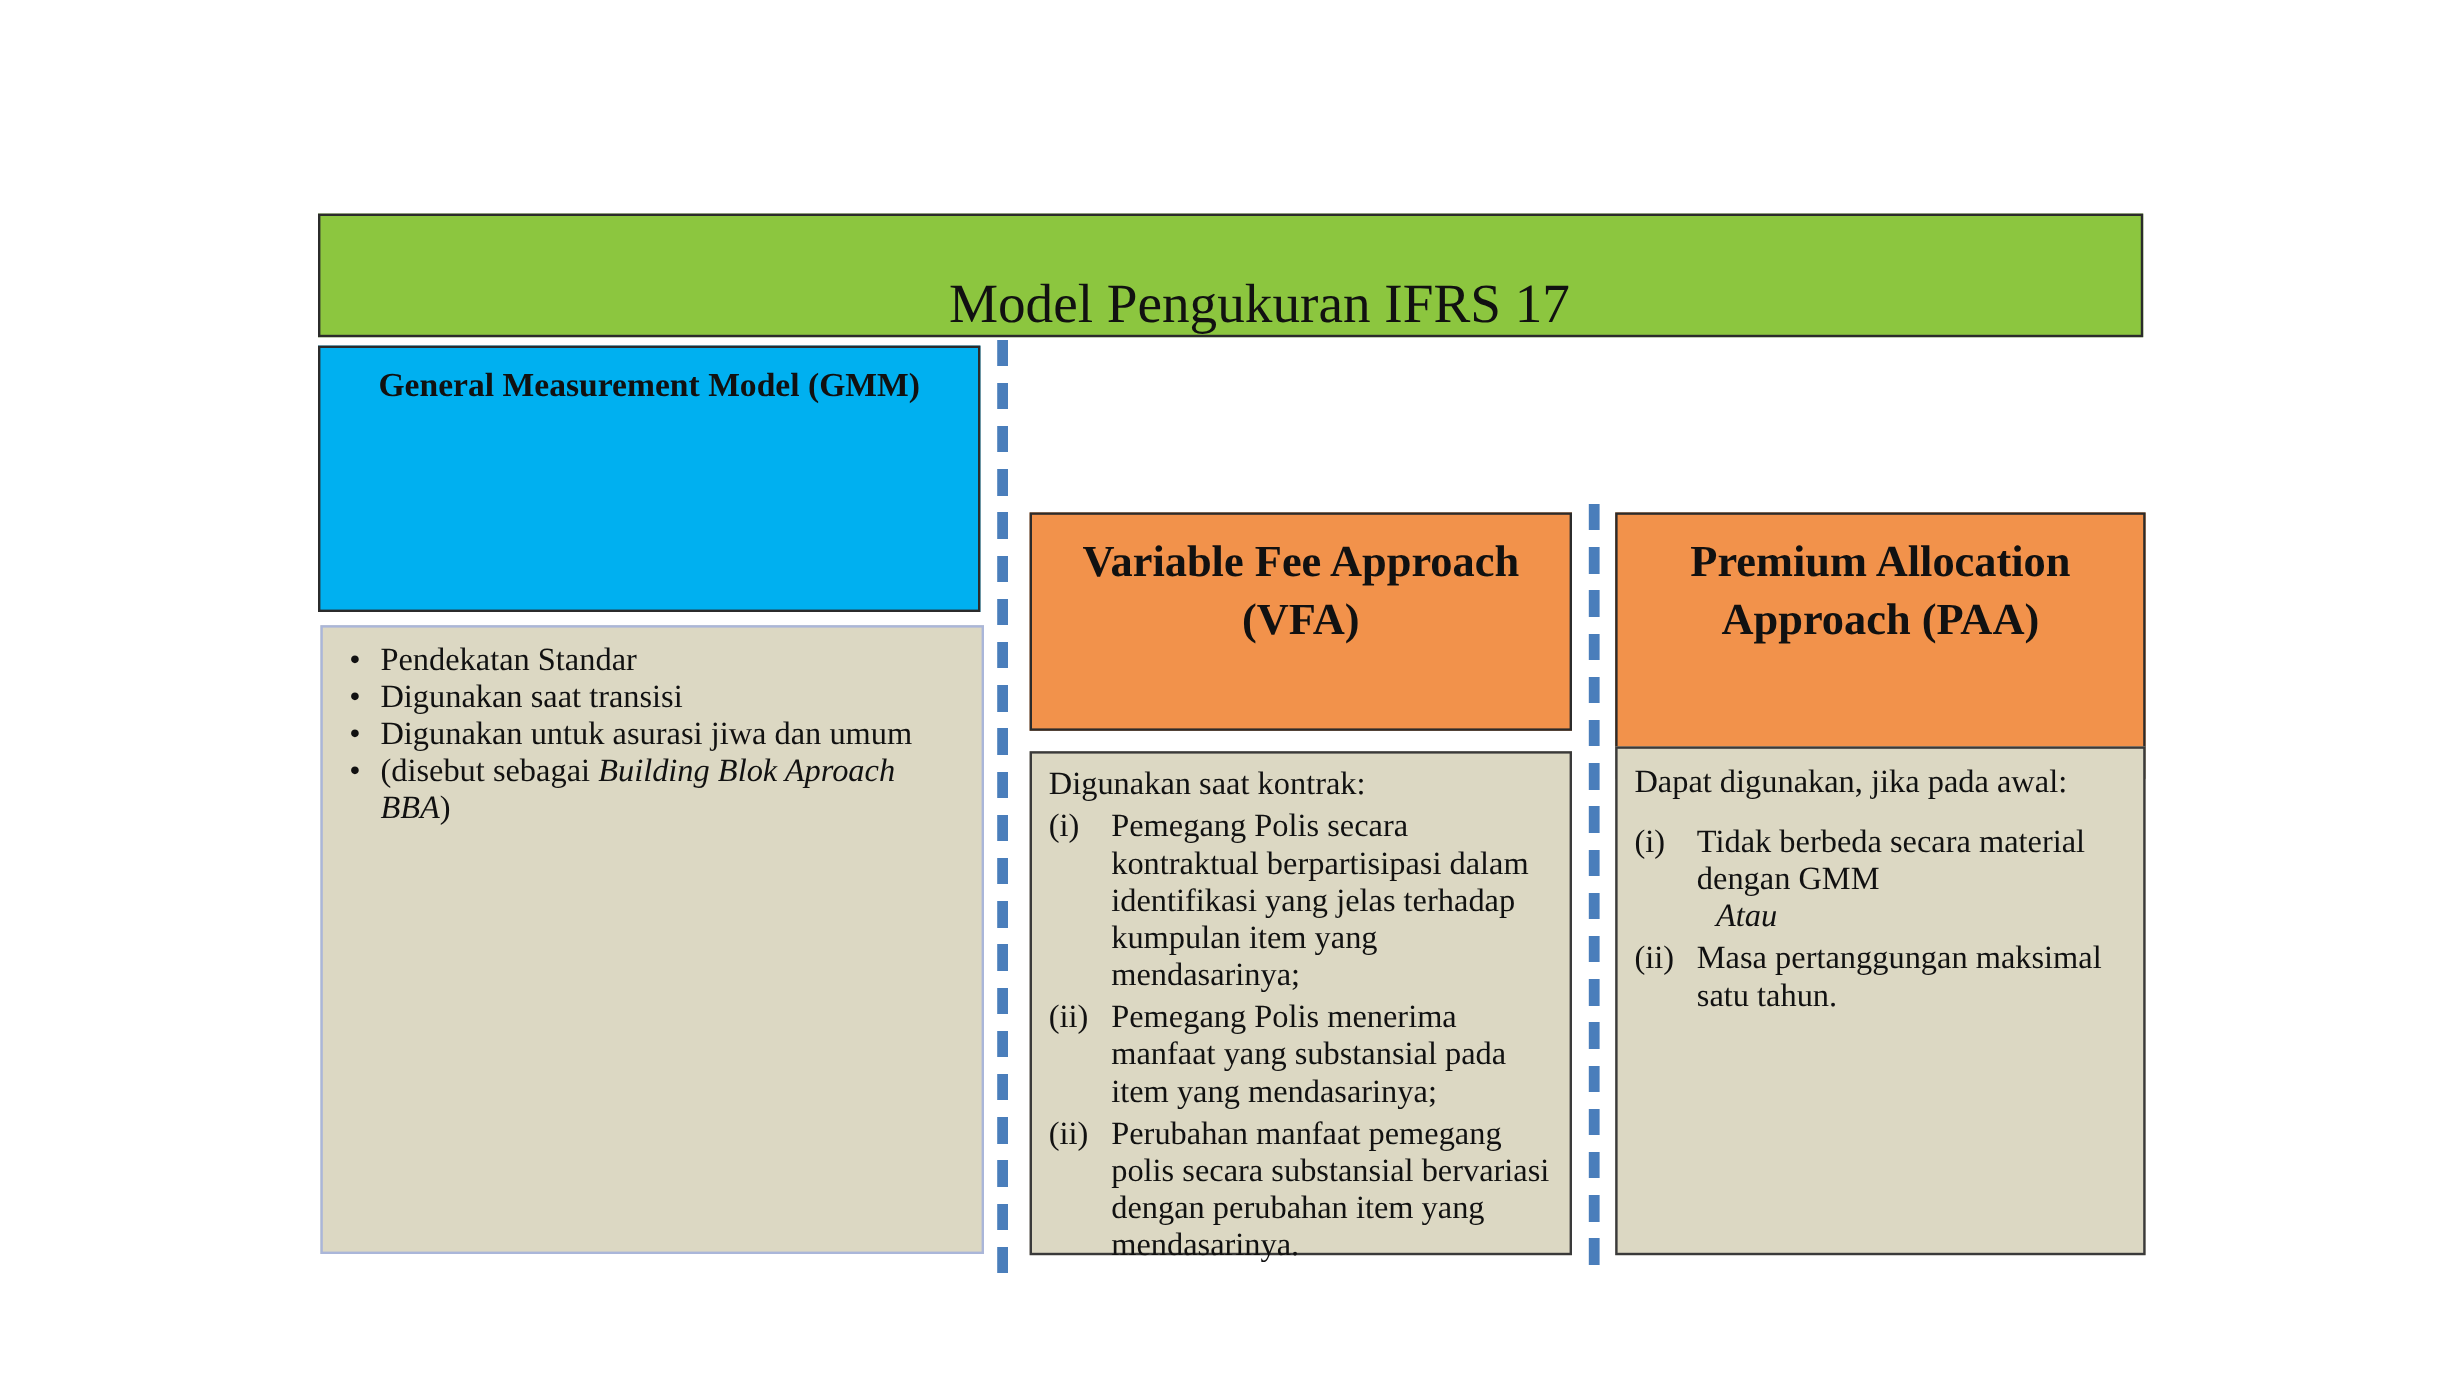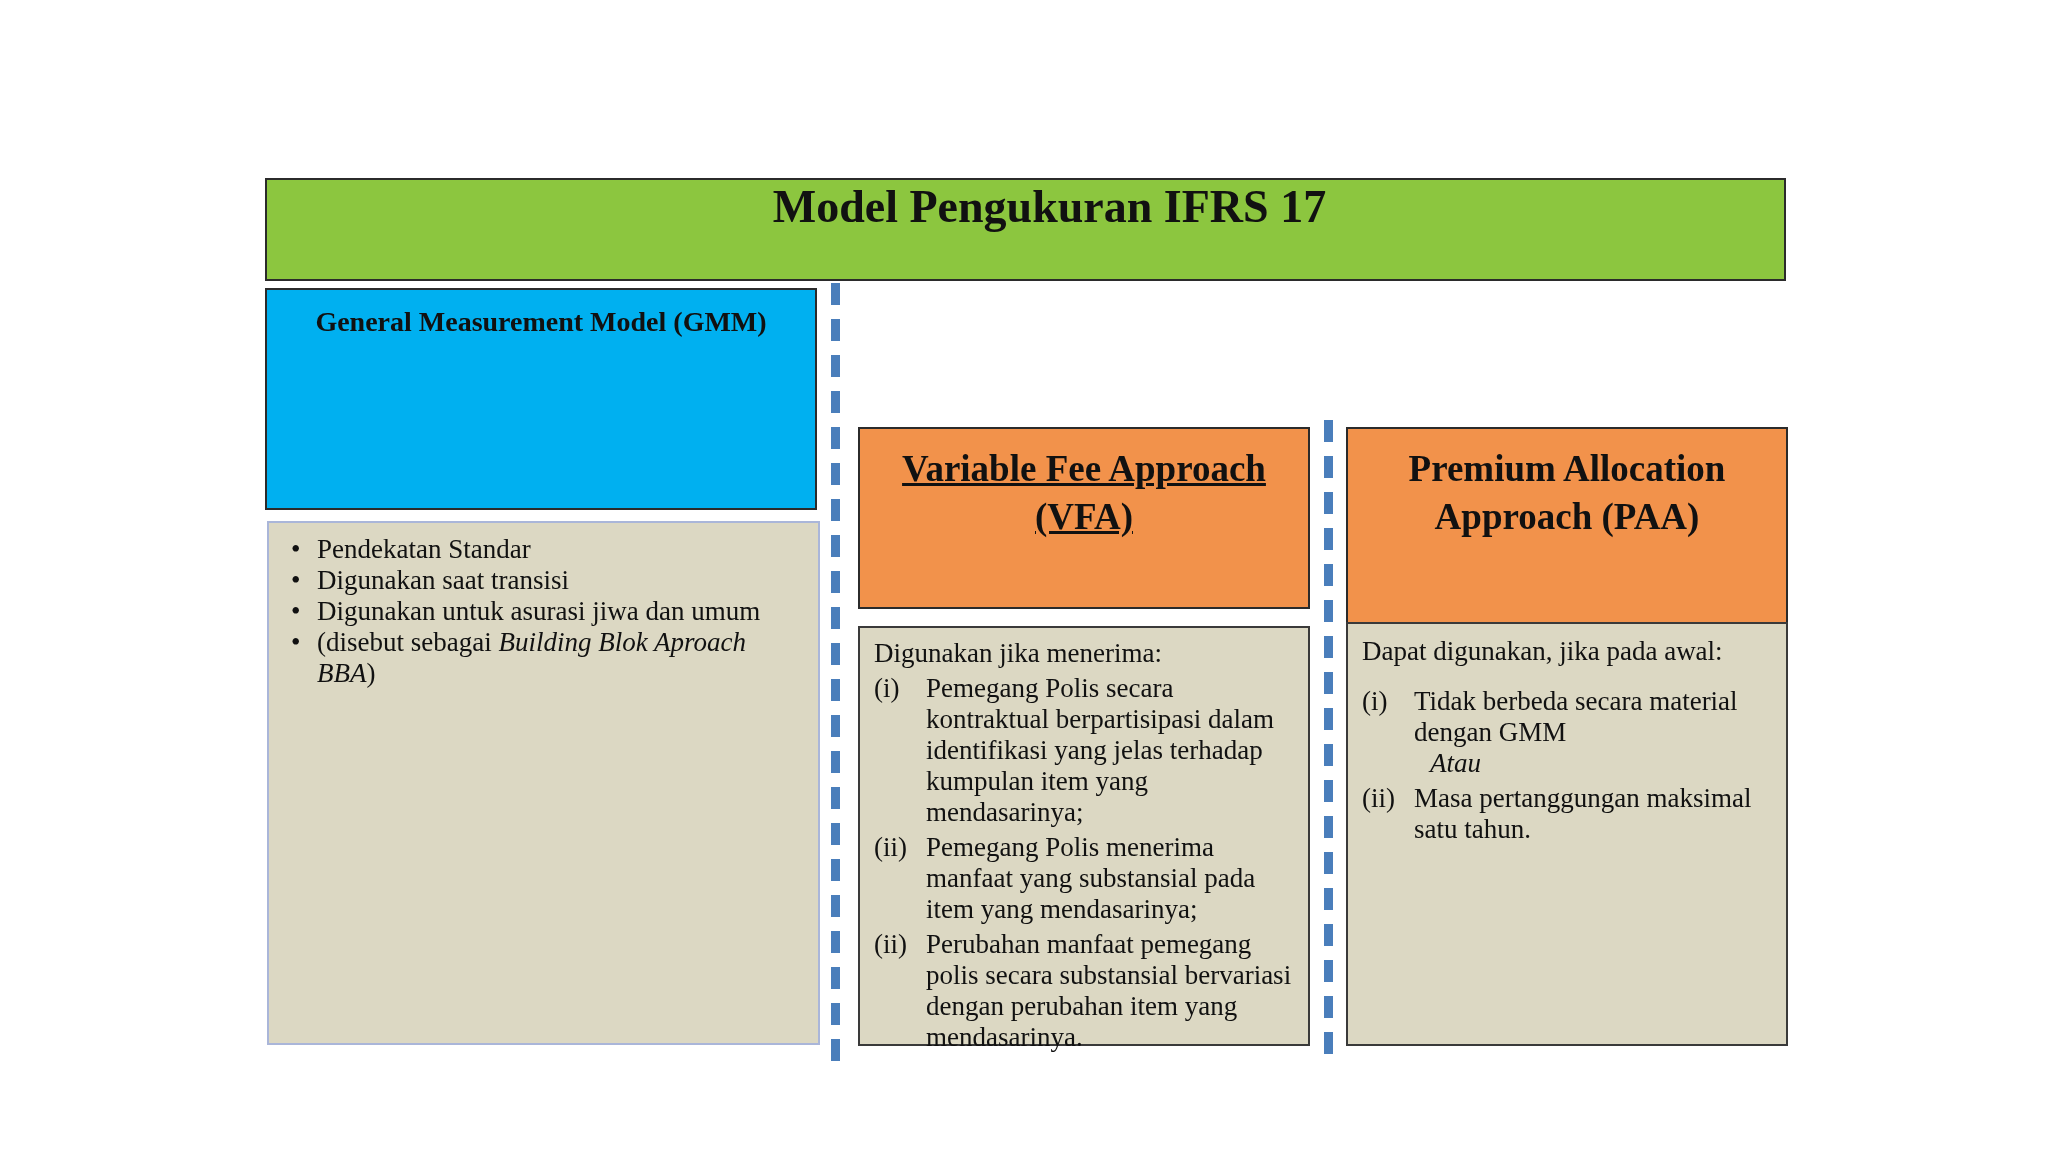--- a/index.html
+++ b/index.html
@@ -15,34 +15,34 @@
   }
   html,body{margin:0;padding:0;background:#ffffff;}
   .canvas{
     position:relative;width:2048px;height:1152px;background:#ffffff;overflow:hidden;
     font-family:"Liberation Serif","DejaVu Serif",serif;color:var(--ink);
   }
   .box{position:absolute;box-sizing:border-box;}
   .title-banner{
     left:265px;top:178px;width:1521px;height:103px;
     background:var(--green);border:2px solid var(--boxborder);
-    display:flex;align-items:flex-start;justify-content:center;
-    font-size:46px;font-weight:bold;padding-left:48px;
+    display:flex;align-items:flex-end;justify-content:center;
+    font-size:46px;font-weight:normal;padding-left:48px;
   }
   .head{
     background:var(--blue);border:2px solid var(--boxborder);
     text-align:center;font-weight:bold;line-height:1.28;
   }
   .gmm-head{left:265px;top:288px;width:552px;height:222px;font-size:28px;padding-top:14px;}
   .mod-head{left:858px;top:288px;width:930px;height:132px;font-size:39px;padding-top:14px;}
   .sub-head{
     background:var(--orange);border:2px solid var(--boxborder);
     text-align:center;font-weight:bold;font-size:37px;line-height:1.3;padding-top:16px;
   }
-  .vfa-head{left:858px;top:427px;width:452px;height:182px;text-decoration:underline;}
+  .vfa-head{left:858px;top:427px;width:452px;height:182px;}
   .paa-head{left:1346px;top:427px;width:442px;height:222px;}
   .panel{
     background:var(--panel);font-size:27px;line-height:31px;
   }
   .gmm-body{
     left:267px;top:521px;width:553px;height:524px;
     border:2px solid var(--panelborder-light);padding:11px 14px;
   }
   .vfa-body{
     left:858px;top:626px;width:452px;height:420px;
@@ -106,21 +106,21 @@
       <span class="bullet-glyph">•</span>
       <span class="bullet-text">Digunakan untuk asurasi jiwa dan umum</span>
     </div>
     <div class="bullet-row">
       <span class="bullet-glyph">•</span>
       <span class="bullet-text"><span>(disebut sebagai </span><i>Building Blok Aproach BBA</i><span>)</span></span>
     </div>
   </div>
 
   <div class="box panel vfa-body">
-    <div>Digunakan jika menerima:</div>
+    <div>Digunakan saat kontrak:</div>
     <div class="list-item">
       <span class="marker">(i)</span>
       <span class="item-text">Pemegang Polis secara kontraktual berpartisipasi dalam identifikasi yang jelas terhadap kumpulan item yang mendasarinya;</span>
     </div>
     <div class="list-item">
       <span class="marker">(ii)</span>
       <span class="item-text">Pemegang Polis menerima manfaat yang substansial pada item yang mendasarinya;</span>
     </div>
     <div class="list-item">
       <span class="marker">(ii)</span>

